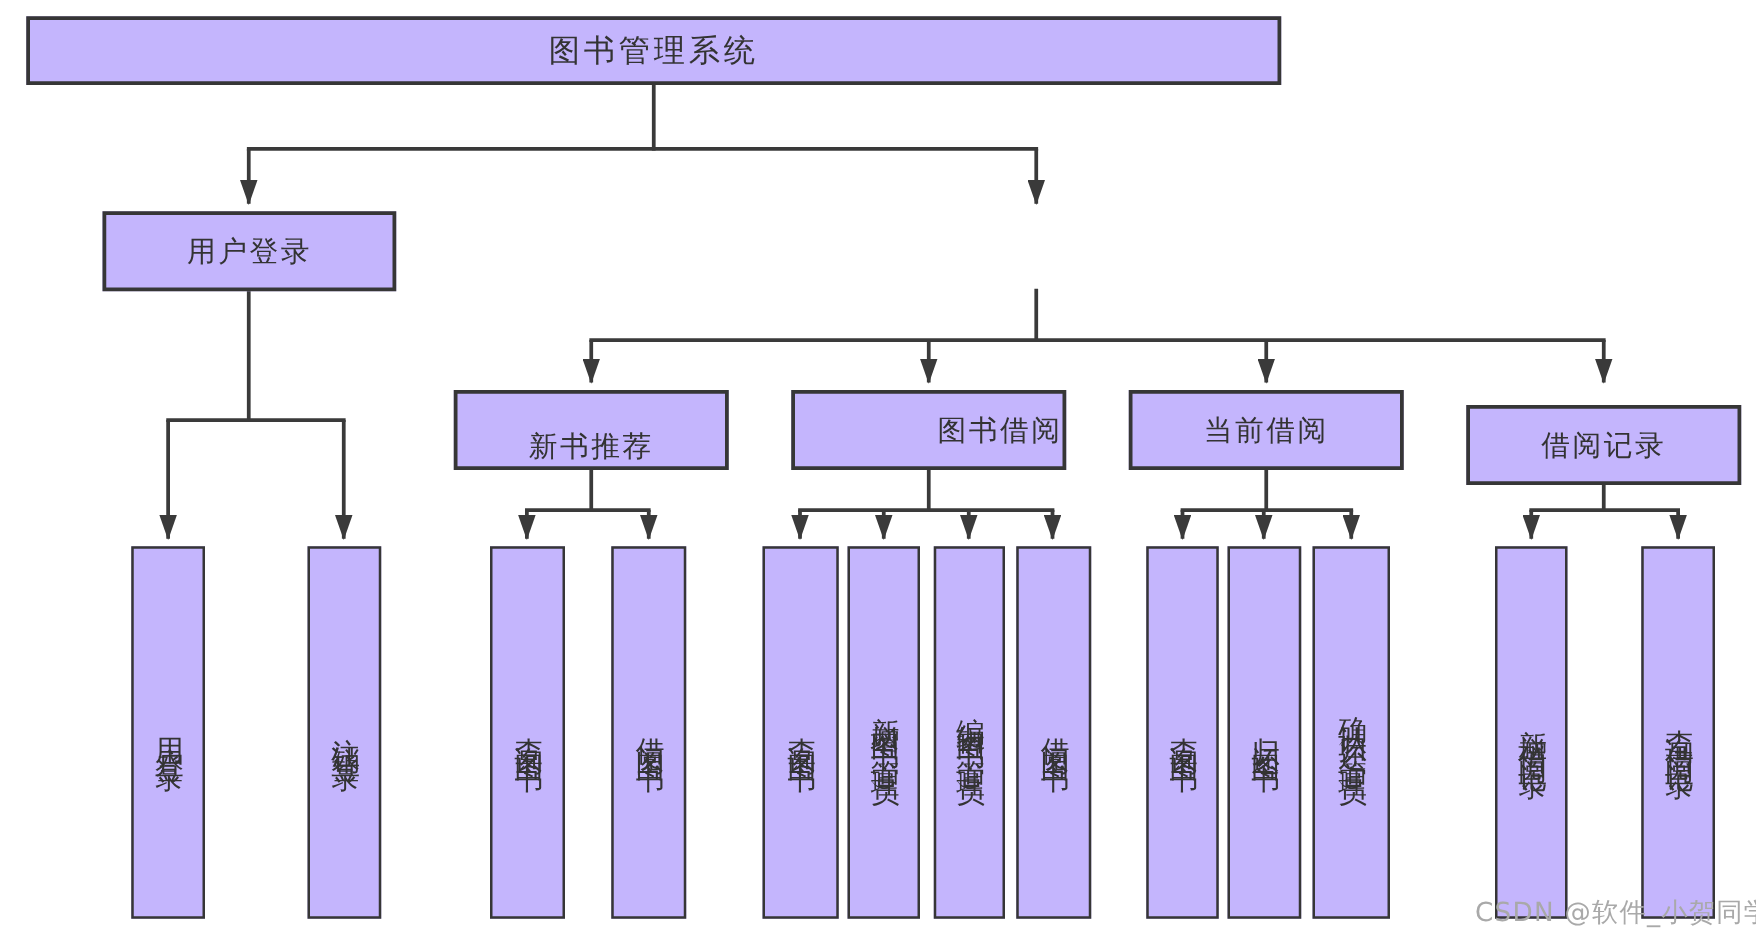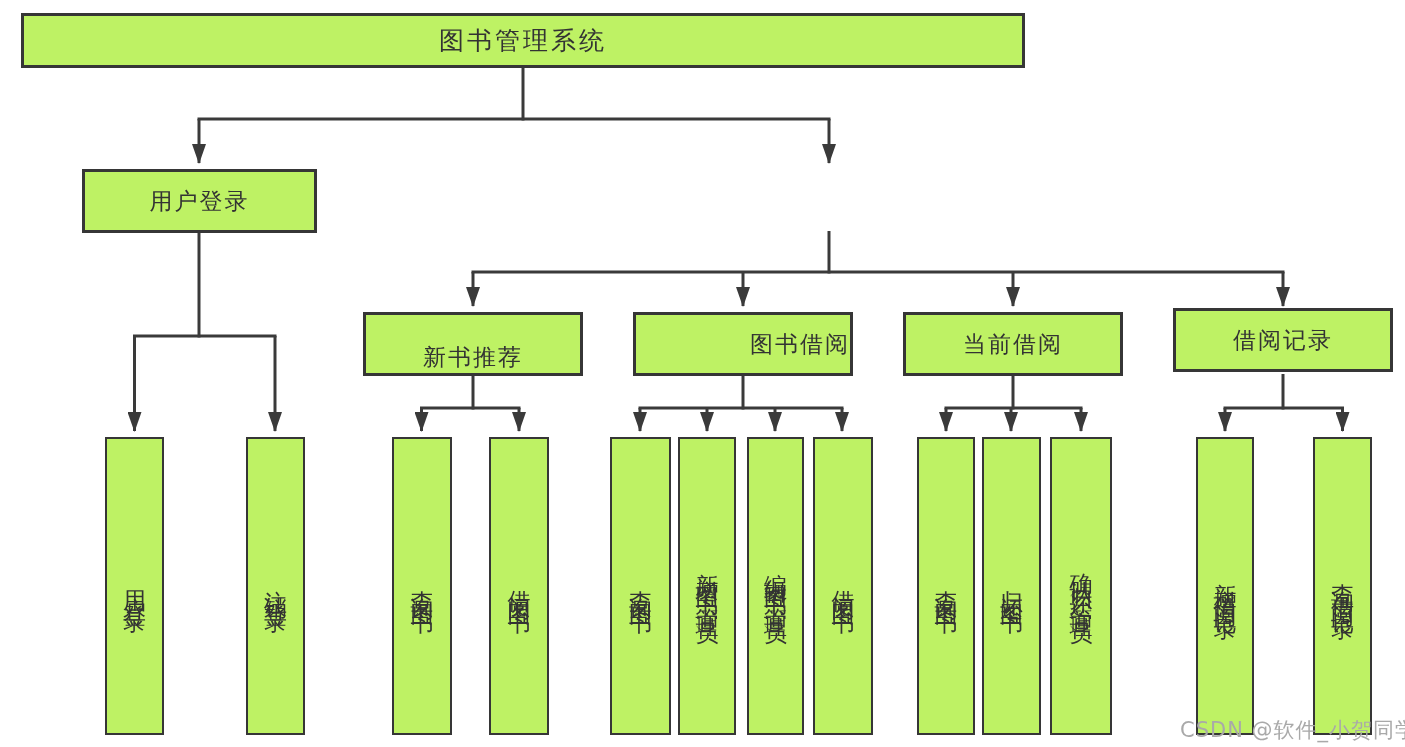--- a/index.html
+++ b/index.html
@@ -18,21 +18,21 @@
     background: #ffffff;
   }
   #wires {
     position: absolute;
     left: 0; top: 0;
     z-index: 1;
   }
   .node {
     position: absolute;
     box-sizing: border-box;
-    background: #bef264;
+    background: #c4b5fd;
     border: 3px solid #363636;
     color: #333333;
     display: flex;
     align-items: center;
     justify-content: center;
     z-index: 2;
     font-size: 23px;
     letter-spacing: 2px;
     white-space: nowrap;
   }
@@ -121,21 +121,21 @@
 
   <div class="node" style="left:363px; top:312px; width:220px; height:64px;align-items:flex-end;">
     <span>新书推荐</span>
   </div>
   <div class="node" style="left:633px; top:312px; width:220px; height:64px;justify-content:flex-end;">
     <span>图书借阅</span>
   </div>
   <div class="node" style="left:903px; top:312px; width:220px; height:64px;">
     <span>当前借阅</span>
   </div>
-  <div class="node" style="left:1173px; top:308px; width:220px; height:64px;">
+  <div class="node" style="left:1173px; top:324px; width:220px; height:64px;">
     <span>借阅记录</span>
   </div>
 
   <div class="node tall" style="left:105px; top:437px; width:59px; height:298px;">
     <span>用户登录</span>
   </div>
   <div class="node tall" style="left:246px; top:437px; width:59px; height:298px;">
     <span>注销登录</span>
   </div>
 

